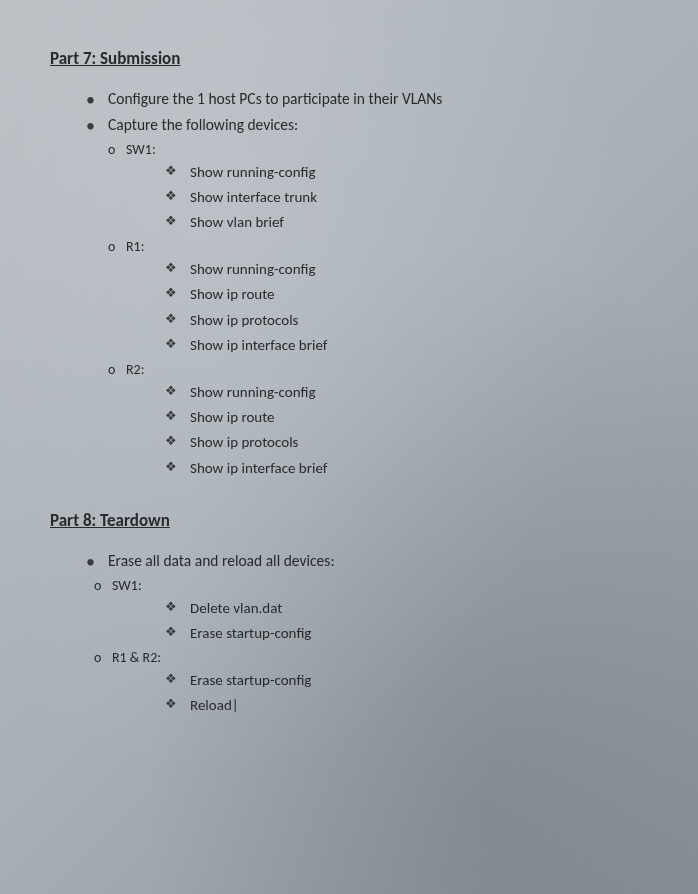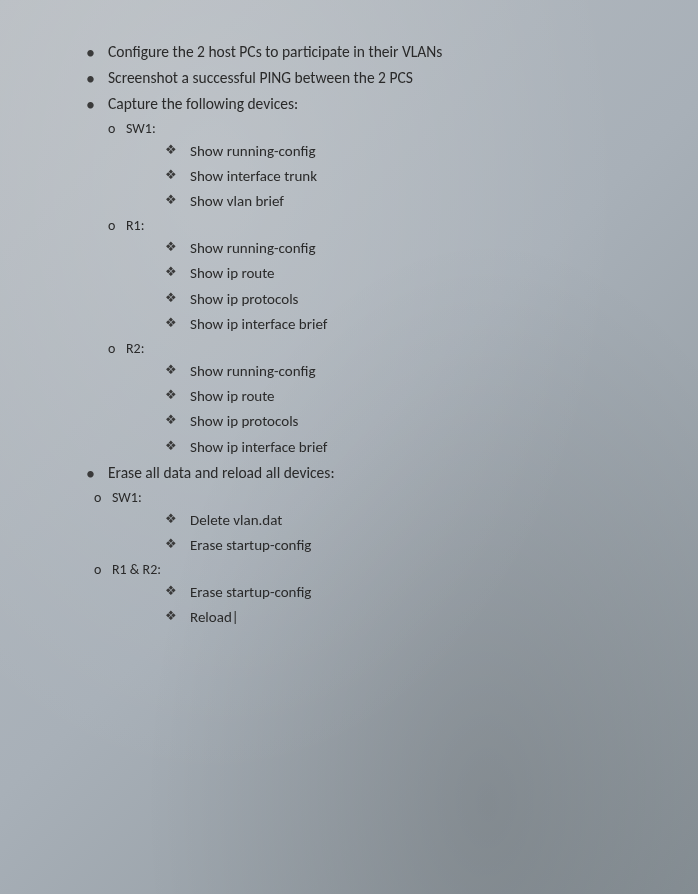--- a/index.html
+++ b/index.html
@@ -90,24 +90,24 @@
       left: -25px;
       font-size: 13px;
       color: #3a3a3a;
     }
   </style>
 </head>
 <body>
 
 <div class="content">
 
+  <div class="section-heading">Part 7: Submission</div>
 
   <ul class="bullet-list">
-    <li class="bullet-item">Configure the 2 host PCs to participate in their VLANs</li>
-    <li class="bullet-item">Screenshot a successful PING between the 2 PCS</li>
+    <li class="bullet-item">Configure the 1 host PCs to participate in their VLANs</li>
     <li class="bullet-item">Capture the following devices:</li>
   </ul>
 
   <div class="nested-o">SW1:</div>
   <ul class="diamond-list">
     <li class="diamond-item">Show running-config</li>
     <li class="diamond-item">Show interface trunk</li>
     <li class="diamond-item">Show vlan brief</li>
   </ul>
 
@@ -120,20 +120,21 @@
   </ul>
 
   <div class="nested-o">R2:</div>
   <ul class="diamond-list">
     <li class="diamond-item">Show running-config</li>
     <li class="diamond-item">Show ip route</li>
     <li class="diamond-item">Show ip protocols</li>
     <li class="diamond-item">Show ip interface brief</li>
   </ul>
 
+  <div class="section-heading second">Part 8: Teardown</div>
 
   <ul class="bullet-list">
     <li class="bullet-item">Erase all data and reload all devices:</li>
   </ul>
 
   <div class="nested-o alt">SW1:</div>
   <ul class="diamond-list">
     <li class="diamond-item">Delete vlan.dat</li>
     <li class="diamond-item">Erase startup-config</li>
   </ul>

